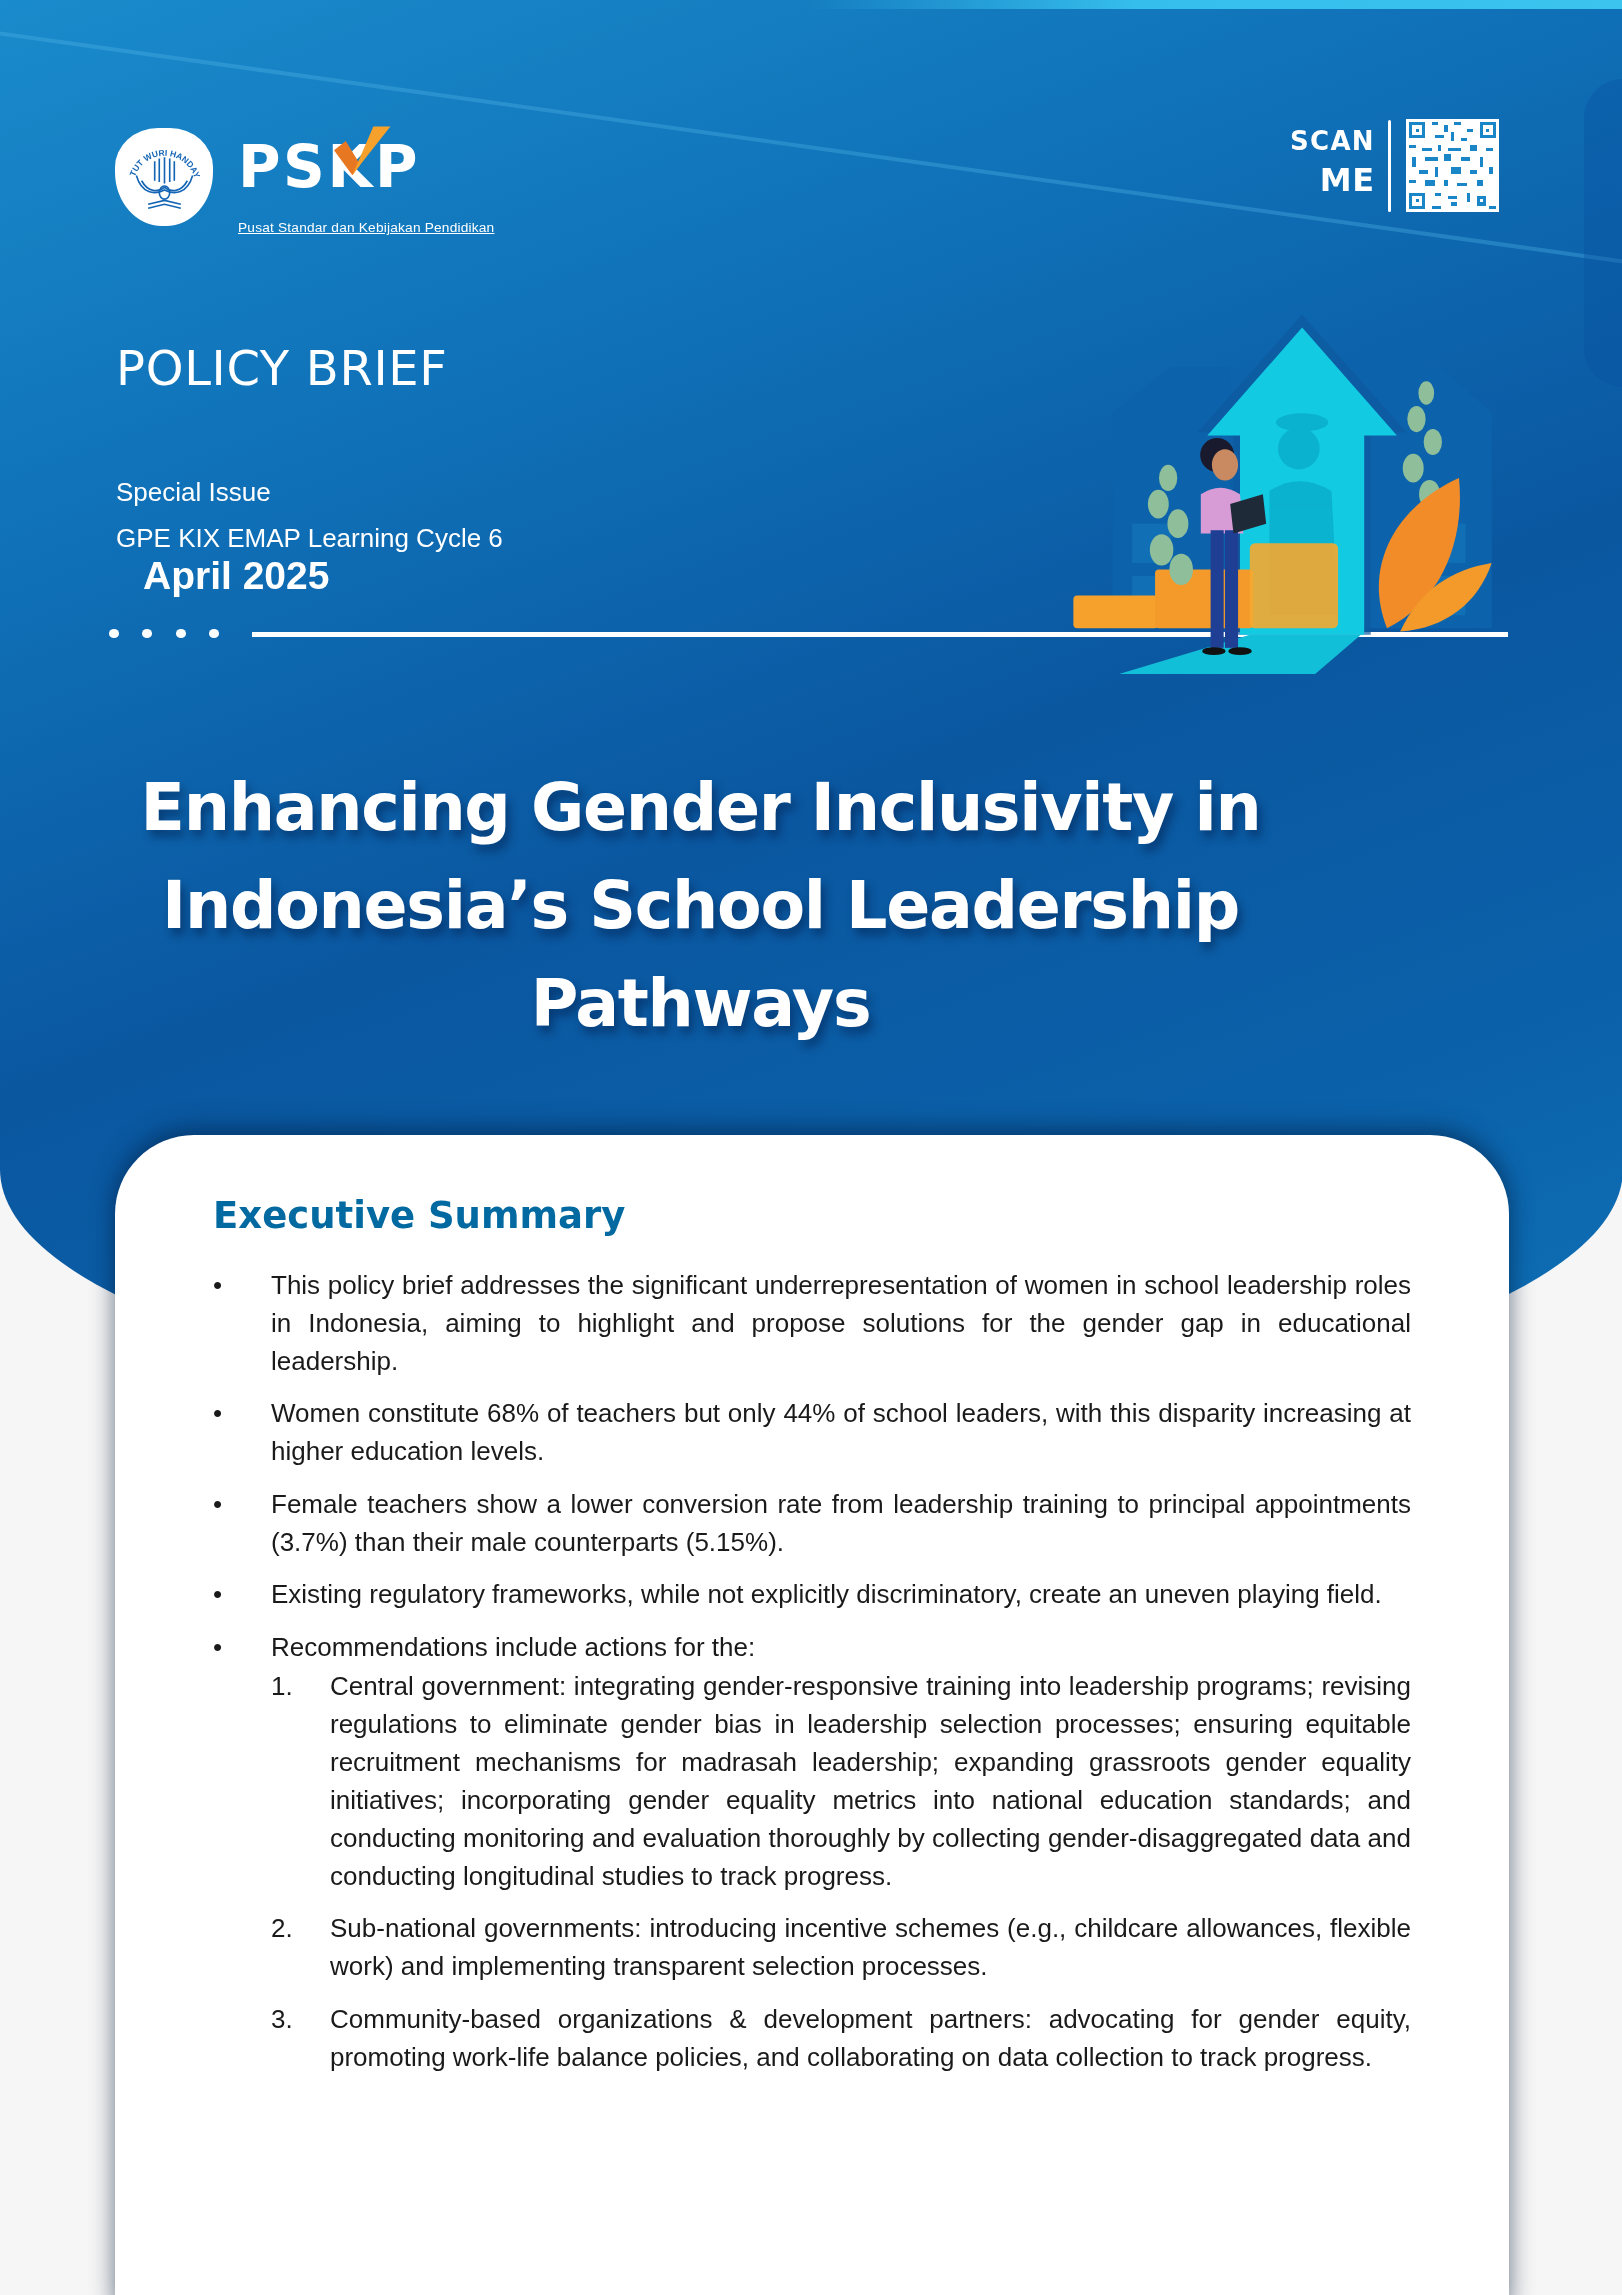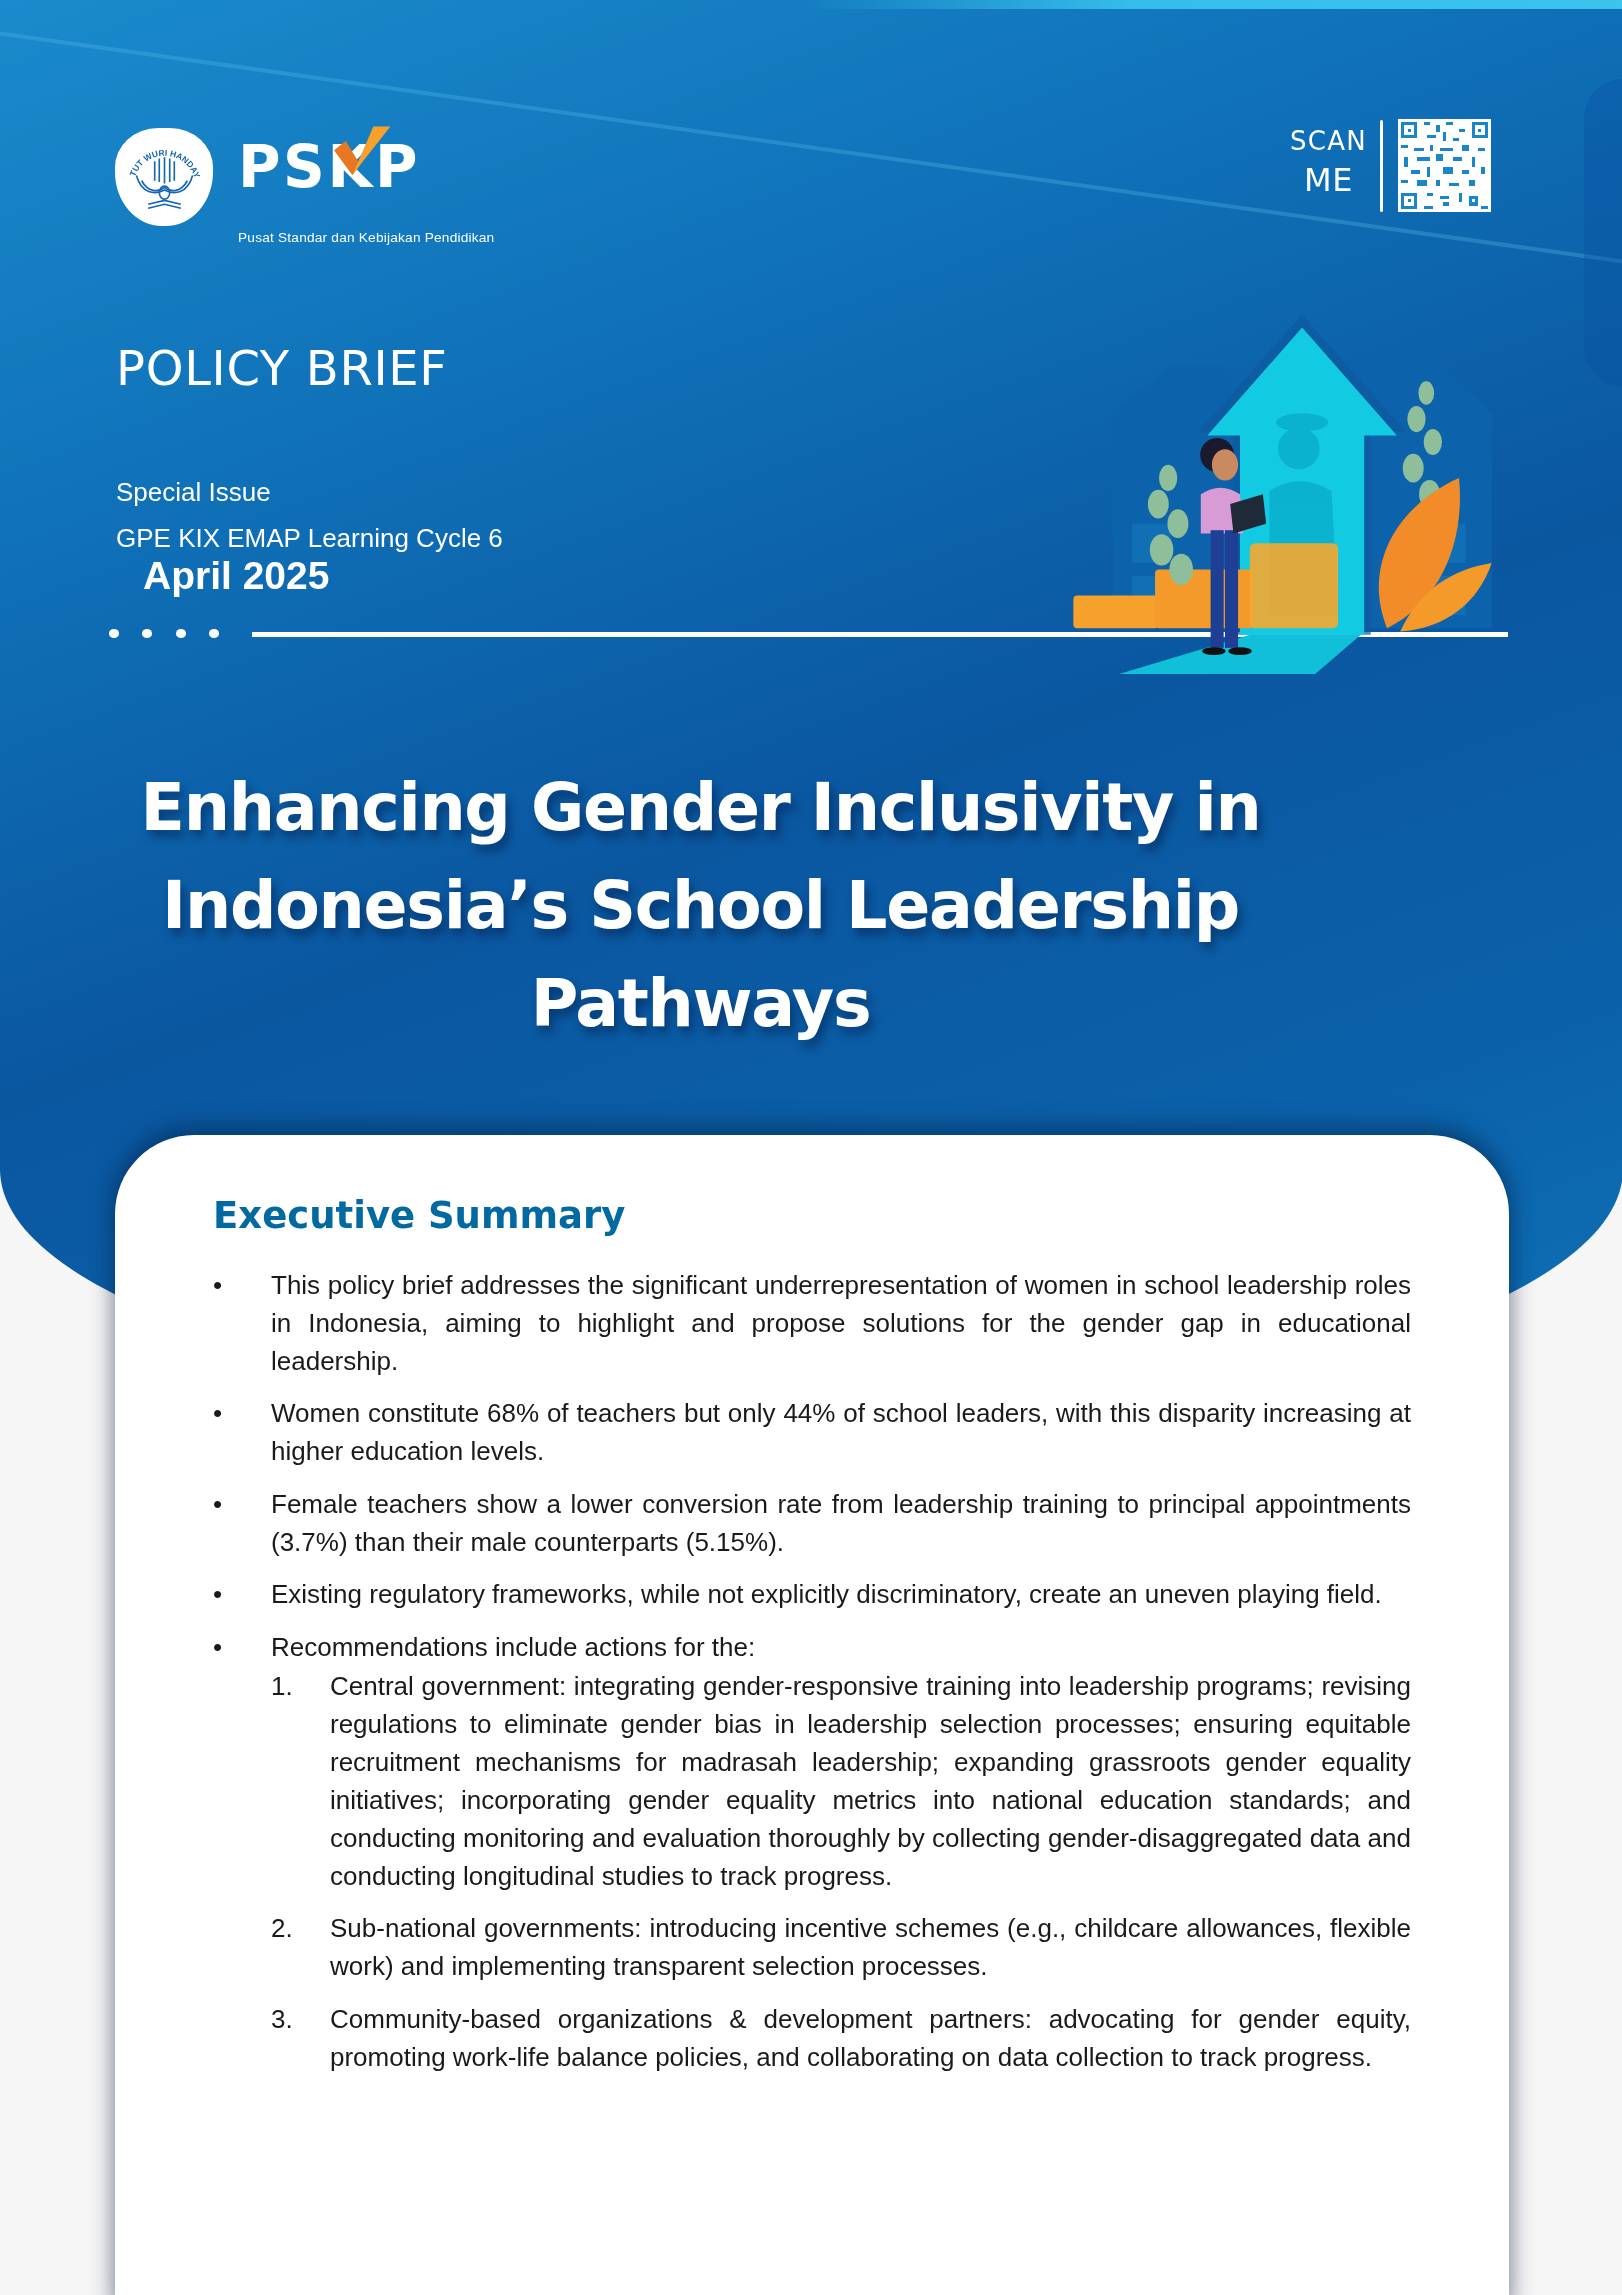--- a/index.html
+++ b/index.html
@@ -38,25 +38,25 @@
     }
     .brand { margin-left: 25px; }
     .brand-name {
       font-family: "DejaVu Sans", sans-serif; font-weight: bold; color: #fff;
       font-size: 58px; line-height: 79px; letter-spacing: 2.6px; position: relative;
     }
     .brand-name .k { position: relative; display: inline-block; }
     .check {
       position: absolute; left: 6.5px; top: -3.9px; width: 59px; height: 59px;
     }
-    .brand-sub { color: #fff; font-size: 13.7px; margin-top: 23px; letter-spacing: 0.2px; }
+    .brand-sub { color: #fff; font-size: 13.7px; margin-top: 13px; letter-spacing: 0.2px; text-decoration: underline; }
 
     
     .scan { position: absolute; left: 1290px; top: 119px; display: flex; align-items: center; }
-    .scan-text { color: #fff; font-family: "DejaVu Sans", sans-serif; font-weight: normal; text-align: center; }
+    .scan-text { color: #fff; font-family: "DejaVu Sans", sans-serif; font-weight: bold; text-align: right; }
     .scan-text .s1 { font-size: 26px; line-height: 29px; letter-spacing: 1.3px; }
     .scan-text .s2 { font-size: 32px; line-height: 48px; letter-spacing: 0.7px; }
     .scan-divider { width: 3.3px; height: 92px; background: #fff; border-radius: 2px; margin: 0 14.4px 0 13px; }
     .qr { width: 93px; height: 93px; }
 
     
     .kicker { position: absolute; left: 116px; top: 340px; color: #fff; font-family: "DejaVu Sans", sans-serif; font-weight: normal; font-size: 48px; letter-spacing: 0.7px; }
     .issue { position: absolute; left: 116px; top: 437px; color: #fff; font-size: 26px; line-height: 46px; margin-top: 32px; }
     .date { position: absolute; left: 116px; top: 554px; color: #fff; font-size: 39px; font-weight: bold; margin-left: 27px; }
     .dots { position: absolute; left: 109px; top: 629px; display: flex; gap: 23.6px; }

